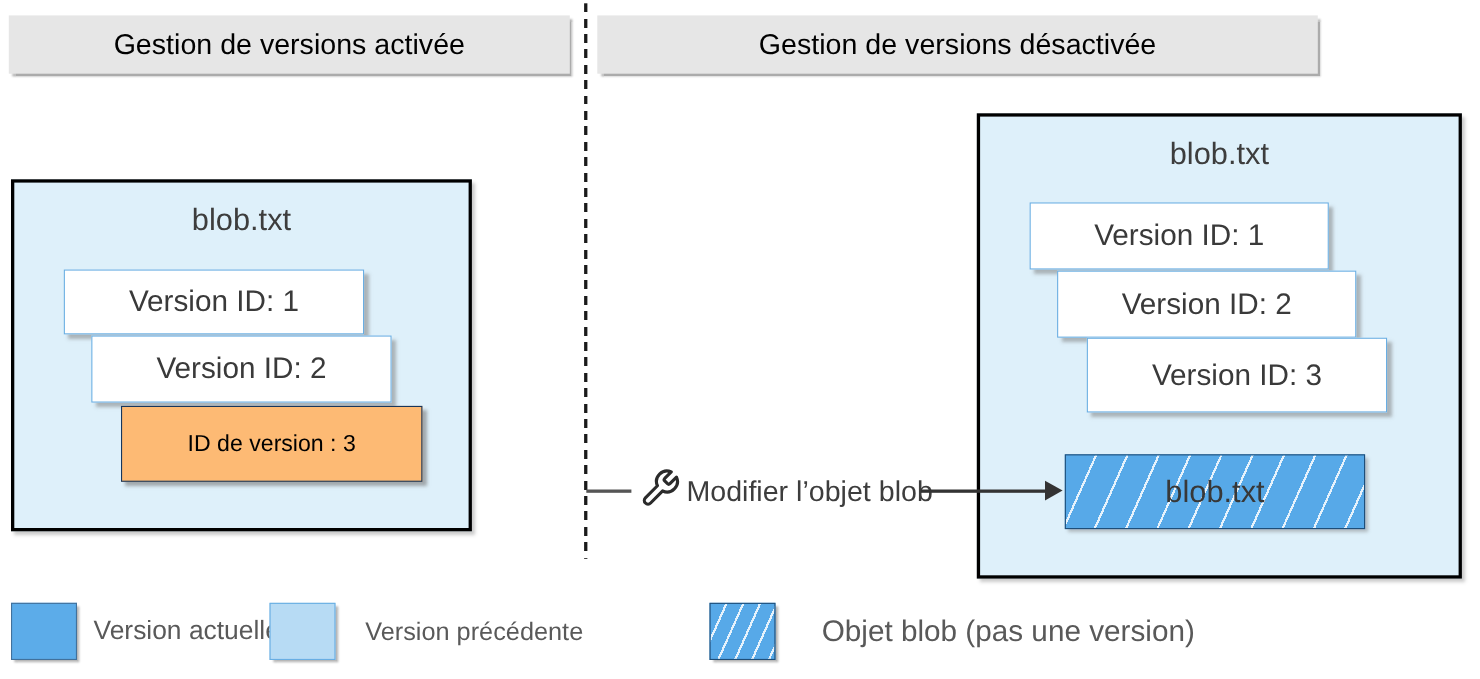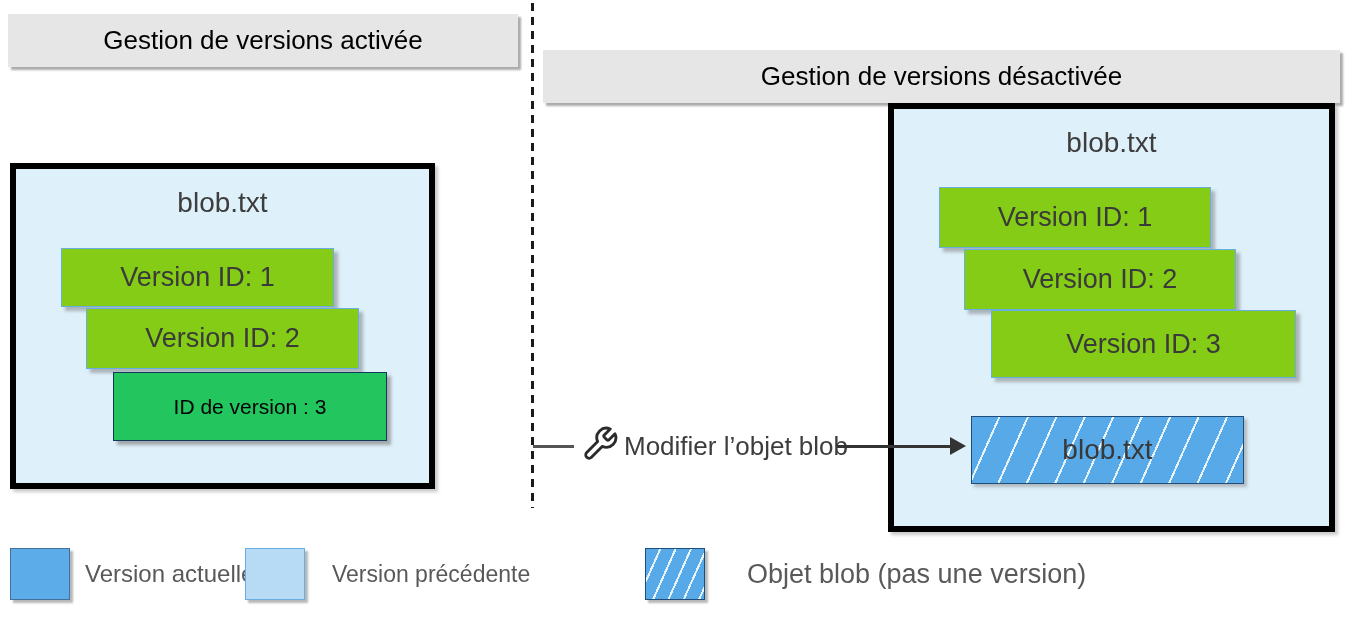--- a/index.html
+++ b/index.html
@@ -8,65 +8,65 @@
     font-family:"Liberation Sans",sans-serif;color:#3d3d3d;
   }
   
   .hdr{
     position:absolute;height:53px;background:#e6e6e6;
     box-shadow:3px 3px 2px #ababab;
     display:flex;align-items:center;justify-content:center;
     font-size:26px;color:#000;
   }
   .hdr-left{left:8px;top:14px;width:510px;box-sizing:border-box;}
-  .hdr-right{left:543px;top:14px;width:797px;margin-top:36px;}
+  .hdr-right{left:543px;top:14px;width:655px;}
   
   .dashed{
     position:absolute;left:531px;top:3px;width:3px;height:505px;
     background:repeating-linear-gradient(to bottom,#1a1a1a 0 8px,transparent 8px 14px);
   }
   
   .panel{
-    position:absolute;background:#def0fa;border:6px solid #000000;
+    position:absolute;background:#def0fa;border:3px solid #000000;
     box-shadow:3px 3px 3px rgba(140,140,140,.45);
   }
   .panel-left{left:10px;top:163px;width:413px;height:314px;}
   .panel-right{left:888px;top:103px;width:435px;height:417px;}
   .panel-title{
     position:absolute;left:0;right:0;top:18px;text-align:center;
     font-size:28px;color:#3d3d3d;
   }
   
   .vbox{
     position:absolute;display:flex;align-items:center;justify-content:center;
     box-sizing:border-box;font-size:27px;color:#3a3a3a;
   }
   .vbox.light{
-    background:#84cc16;border:1px solid #69aee3;
+    background:#ffffff;border:1px solid #69aee3;
     box-shadow:4px 4px 3px rgba(120,120,120,.5);
     align-items:center;
   }
   .vbox.dark{
-    background:#22c55e;border:1px solid #16365c;
+    background:#fdba74;border:1px solid #16365c;
     box-shadow:4px 4px 3px rgba(120,120,120,.6);
     font-size:21px;color:#000;
   }
   .vbox.hatched{
     background-color:#57a9e8;
     background-image:repeating-linear-gradient(114deg,rgba(255,255,255,0) 0 24px,rgba(255,255,255,.85) 24px 26px);
     border:1px solid #1e4e79;
     box-shadow:3px 3px 3px rgba(120,120,120,.45);
     font-size:28px;color:#383838;
   }
   .v-l1{left:45px;top:79px;width:273px;height:59px;}
   .v-l2{left:70px;top:139px;width:273px;height:61px;}
   .v-l3{left:97px;top:203px;width:274px;height:69px;}
   .v-r1{left:45px;top:78px;width:272px;height:61px;}
   .v-r2{left:70px;top:140px;width:272px;height:61px;}
-  .v-r3{left:97px;top:201px;width:305px;height:68px;}
+  .v-r3{left:97px;top:201px;width:273px;height:68px;}
   .v-blob{left:77px;top:307px;width:273px;height:68px;}
   
   .connector{position:absolute;left:533px;top:445px;width:41px;height:3px;background:#555;}
   .wrench{position:absolute;left:581px;top:421px;width:38px;height:46px;}
   .action-label{
     position:absolute;left:624px;top:431px;font-size:26px;color:#3d3d3d;white-space:nowrap;
   }
   .arrow-line{position:absolute;left:837px;top:445px;width:115px;height:3px;background:#333;}
   .arrow-head{
     position:absolute;left:950px;top:437px;width:0;height:0;

